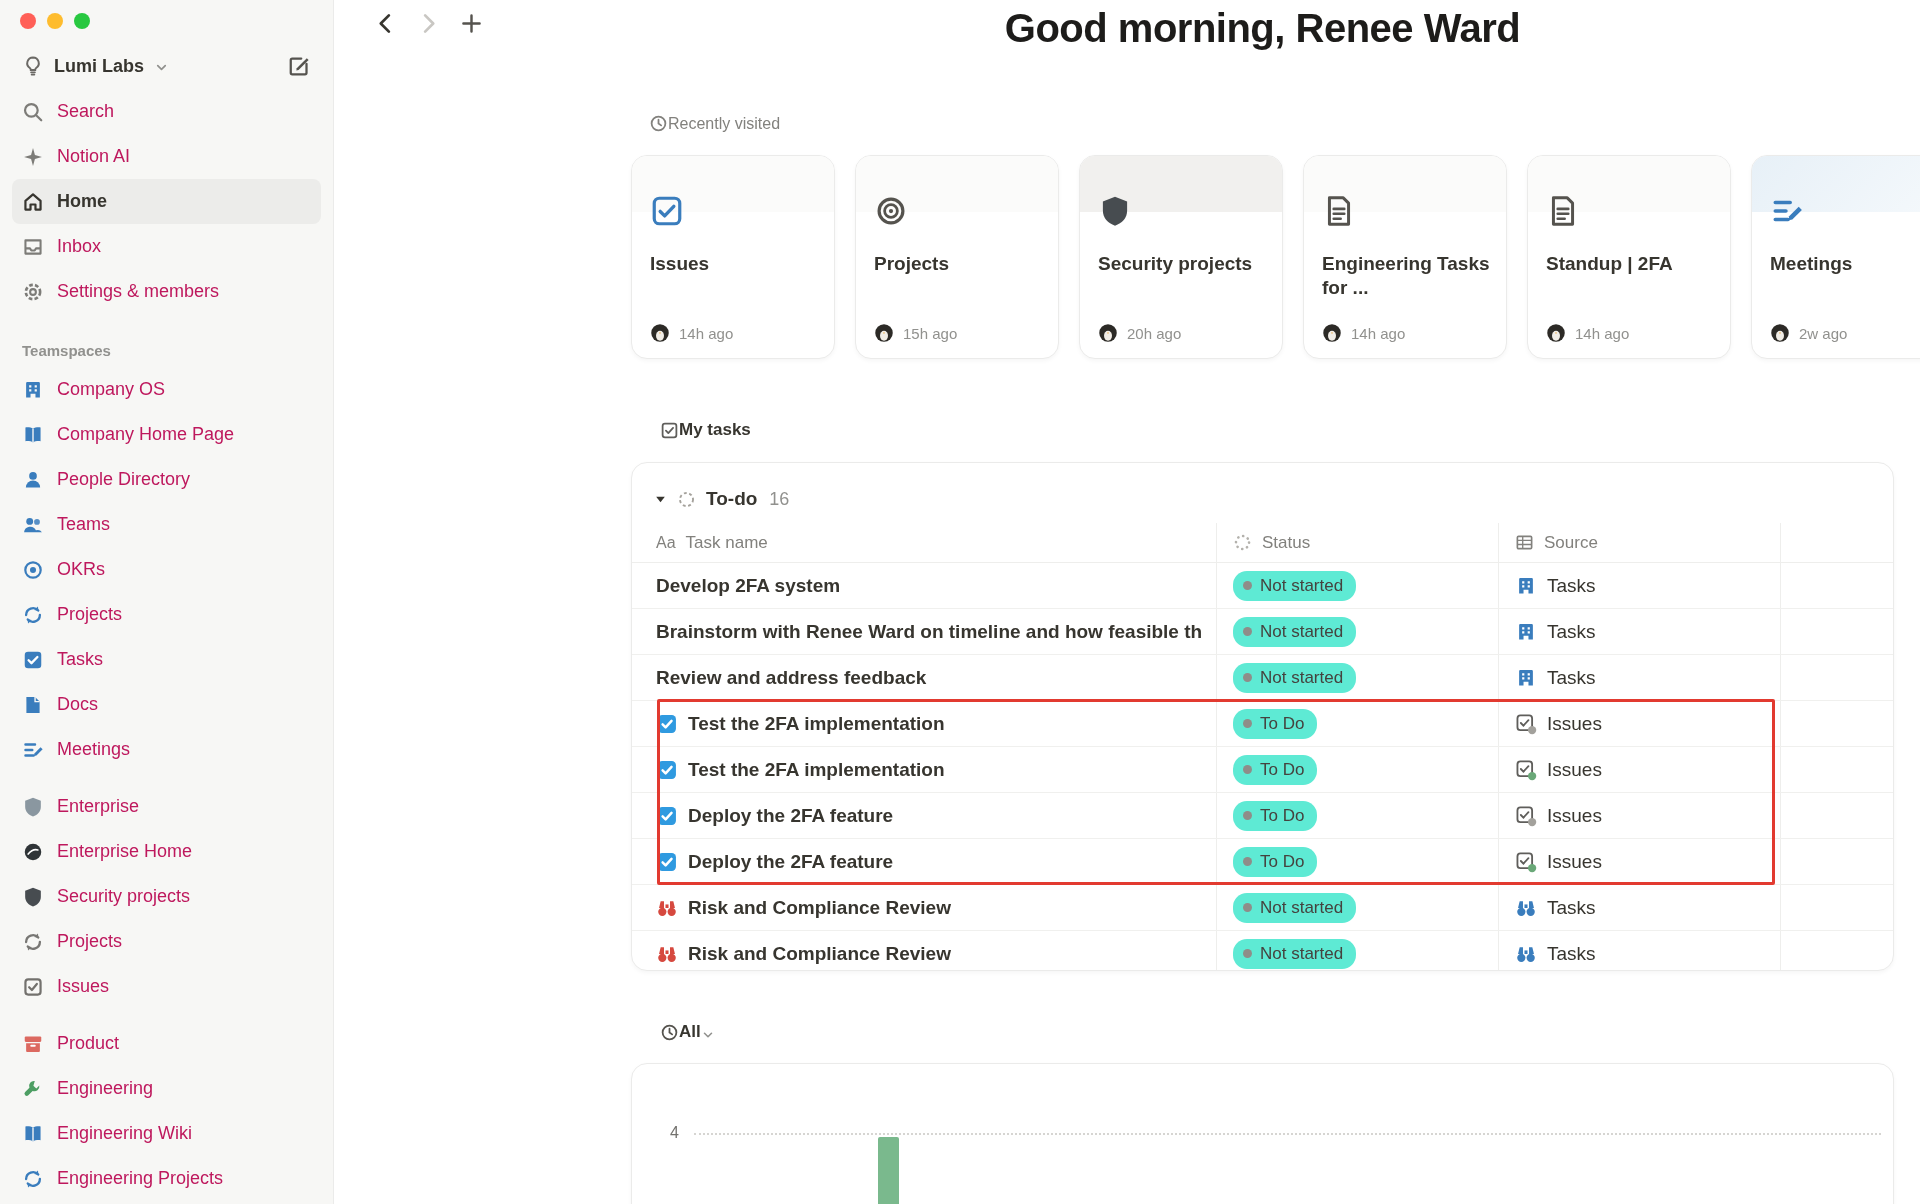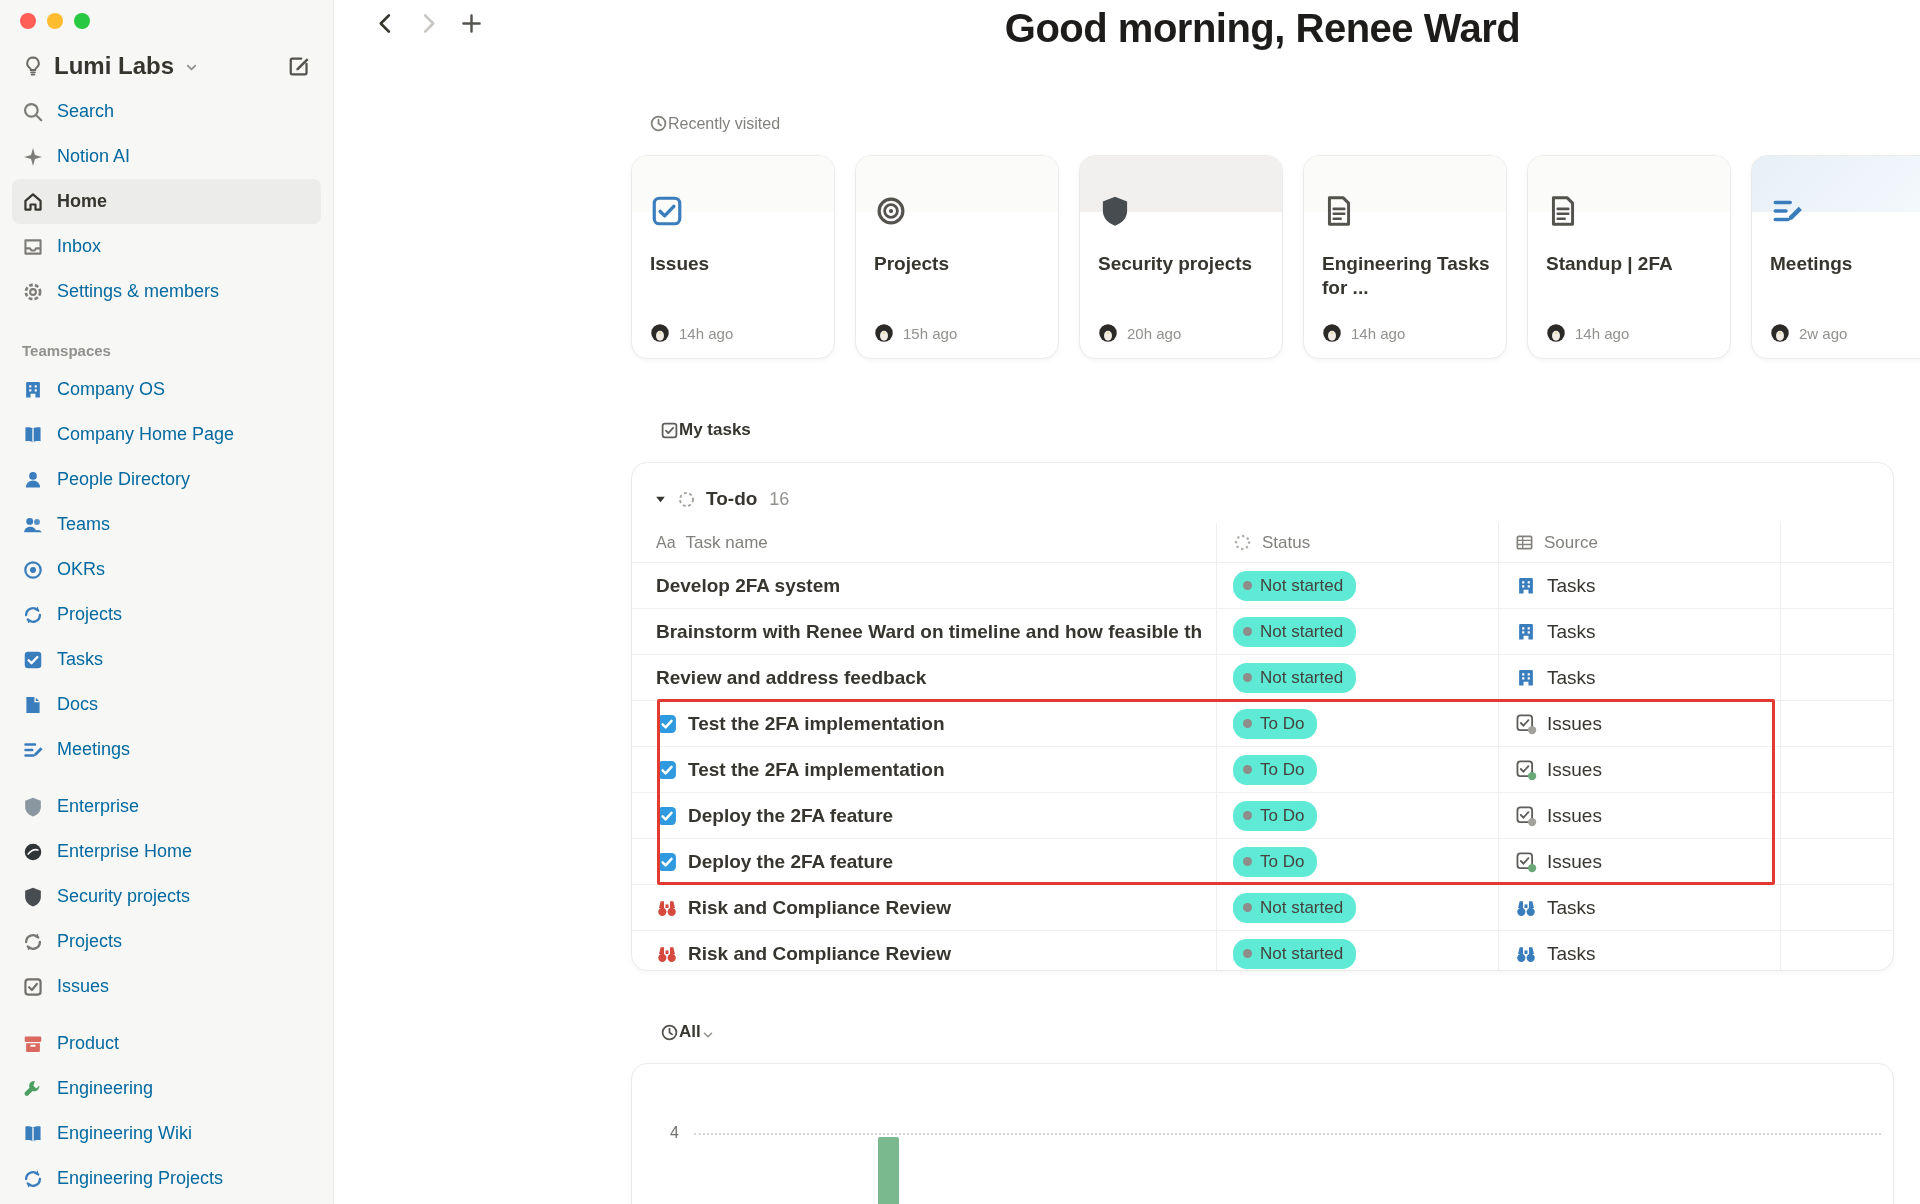--- a/index.html
+++ b/index.html
@@ -15,25 +15,25 @@
   .sidebar {
     width:334px; min-width:334px; height:1204px;
     background:#f7f7f5; border-right:1px solid #ebebea;
     padding:0 12px; position:relative; overflow:hidden;
   }
   .traffic { display:flex; gap:11px; padding:13px 8px 0; }
   .tl { width:16px; height:16px; border-radius:50%; }
   .tl-red{ background:#ff5f57; } .tl-yellow{ background:#febc2e; } .tl-green{ background:#28c840; }
 
   .workspace { display:flex; align-items:center; gap:10px; height:46px; margin-top:14px; padding:0 10px; border-radius:8px; cursor:pointer; }
-  .ws-name { font-size:24px; font-weight:700; color:#37352f; }
+  .ws-name { font-size:18px; font-weight:700; color:#37352f; }
   .ws-chevron { width:15px; height:15px; margin-top:3px; }
   .ws-compose { margin-left:auto; width:24px; height:24px; }
 
-  .s-item { display:flex; align-items:center; gap:13px; height:45px; padding:0 10px; border-radius:8px; font-size:18px; font-weight:500; color:#0369a1; cursor:pointer; }
+  .s-item { display:flex; align-items:center; gap:13px; height:45px; padding:0 10px; border-radius:8px; font-size:18px; font-weight:500; color:#be185d; cursor:pointer; }
   .s-item.active { background:#ececea; color:#37352f; font-weight:600; }
   .icn { width:22px; height:22px; display:flex; align-items:center; justify-content:center; flex:none; }
   .icn svg, .ws-chevron svg, .ws-compose svg { display:block; width:100%; height:100%; }
 
   .ts-header { font-size:15px; font-weight:600; color:#91918e; padding:0 10px; margin:28px 0 8px; }
   .gap-sm { height:12px; }
 
   
   .main { position:relative; flex:1; height:1204px; }
   .topnav { position:absolute; top:10px; left:38px; display:flex; gap:16px; align-items:center; }

